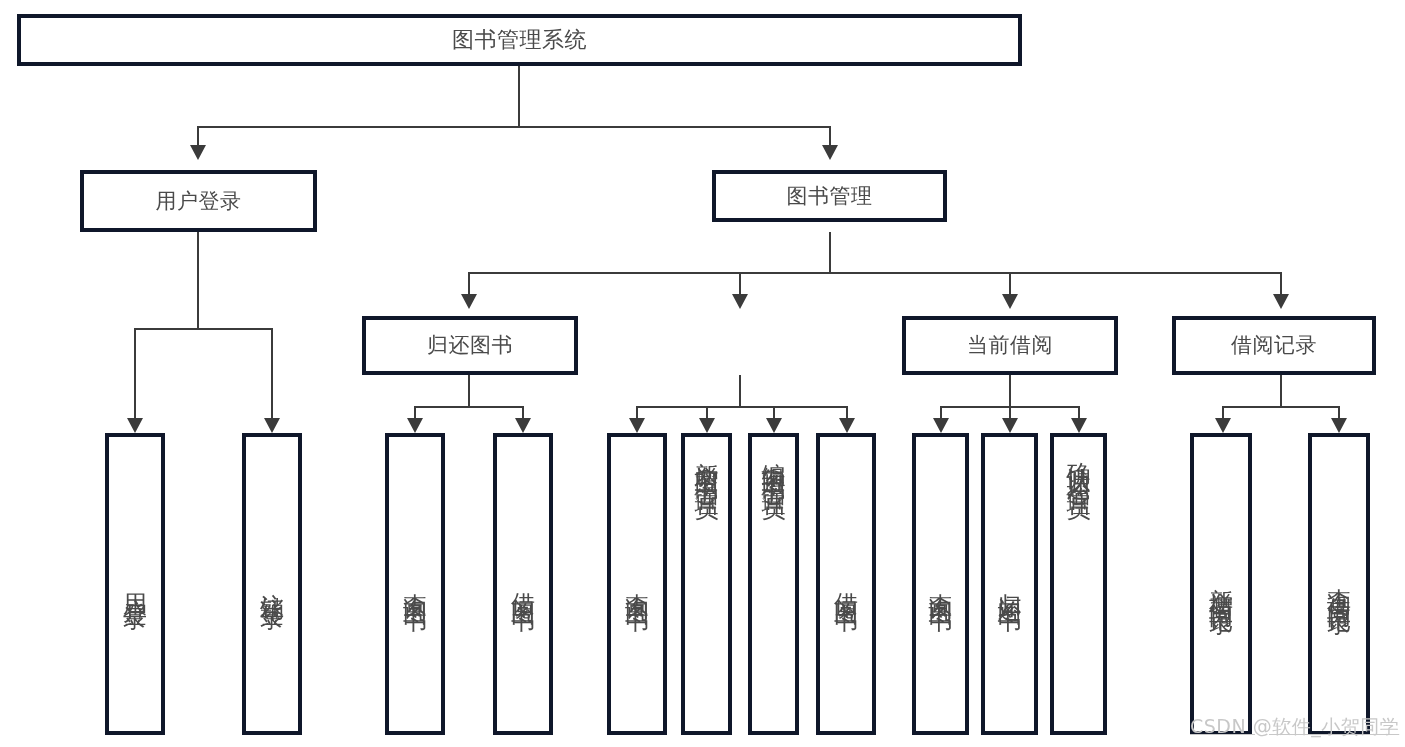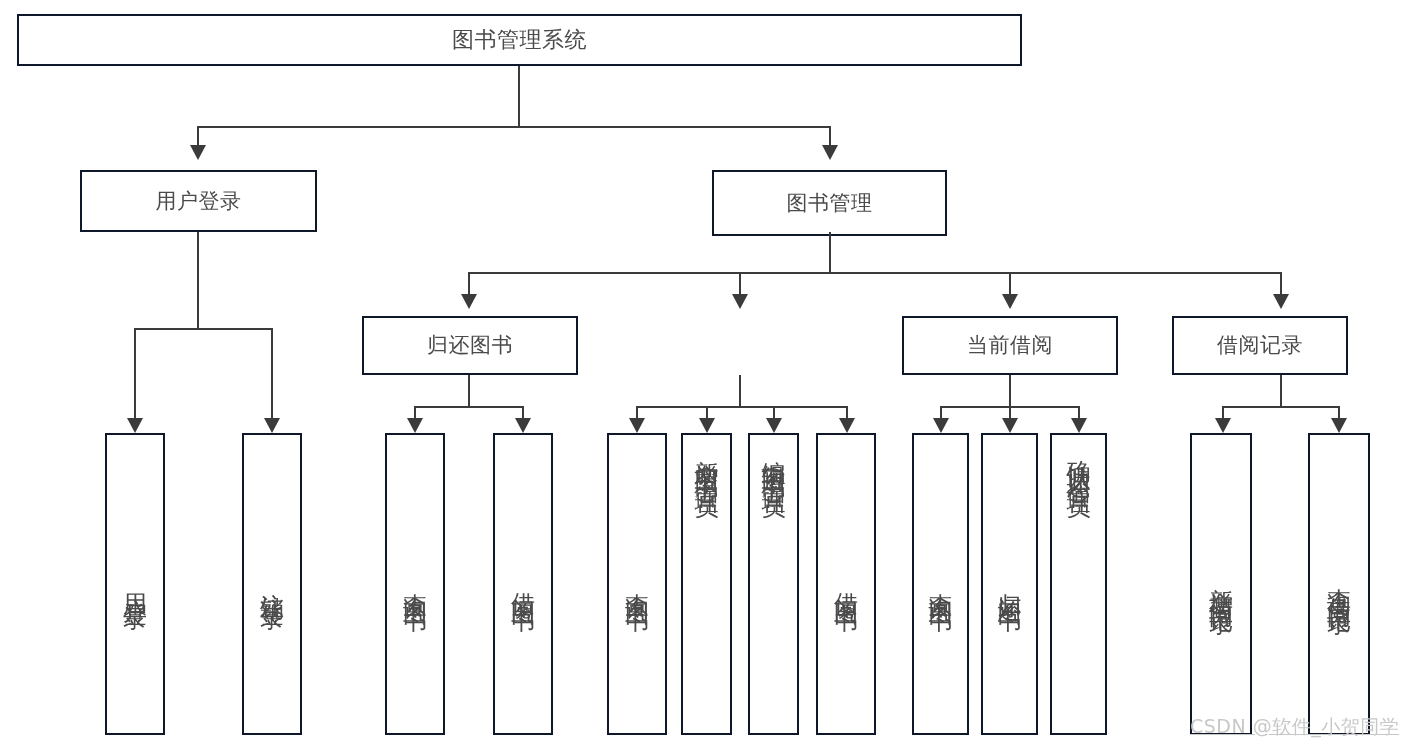--- a/index.html
+++ b/index.html
@@ -18,21 +18,21 @@
     height: 747px;
     background: #ffffff;
     overflow: hidden;
   }
 
   
   .node {
     position: absolute;
     box-sizing: border-box;
     background: #ffffff;
-    border: 2px solid #0f172a;
+    border: 4px solid #0f172a;
     display: flex;
     align-items: center;
     justify-content: center;
   }
   .node .label {
     color: #4a4a4a;
     line-height: 1.18;
     white-space: pre;
     text-align: center;
   }
@@ -107,21 +107,21 @@
   <div class="hline" style="left:197px; top:126px; width:633px;"></div>
   <div class="vline" style="left:197px; top:126px; height:19px;"></div>
   <div class="arrow" style="left:190px; top:145px;"></div>
   <div class="vline" style="left:829px; top:126px; height:19px;"></div>
   <div class="arrow" style="left:822px; top:145px;"></div>
 
   <div class="node horiz" style="left:80px; top:170px; width:237px; height:62px;">
     <span class="label">用户登录</span>
   </div>
 
-  <div class="node horiz" style="left:712px; top:170px; width:235px; height:66px;">
+  <div class="node horiz" style="left:712px; top:170px; width:235px; height:52px;">
     <span class="label">图书管理</span>
   </div>
 
   <div class="vline" style="left:197px; top:232px; height:96px;"></div>
   <div class="hline" style="left:134px; top:328px; width:139px;"></div>
   <div class="vline" style="left:134px; top:328px; height:90px;"></div>
   <div class="arrow" style="left:127px; top:418px;"></div>
   <div class="vline" style="left:271px; top:328px; height:90px;"></div>
   <div class="arrow" style="left:264px; top:418px;"></div>
 
@@ -135,21 +135,21 @@
   <div class="arrow" style="left:1002px; top:294px;"></div>
   <div class="vline" style="left:1280px; top:272px; height:22px;"></div>
   <div class="arrow" style="left:1273px; top:294px;"></div>
 
   <div class="node horiz" style="left:362px; top:316px; width:216px; height:59px;">
     <span class="label">归还图书</span>
   </div>
   <div class="node horiz" style="left:902px; top:316px; width:216px; height:59px;">
     <span class="label">当前借阅</span>
   </div>
-  <div class="node horiz" style="left:1172px; top:316px; width:176px; height:59px;">
+  <div class="node horiz" style="left:1172px; top:316px; width:204px; height:59px;">
     <span class="label">借阅记录</span>
   </div>
 
   <div class="vline" style="left:468px; top:375px; height:31px;"></div>
   <div class="hline" style="left:414px; top:406px; width:110px;"></div>
   <div class="vline" style="left:414px; top:406px; height:12px;"></div>
   <div class="arrow" style="left:407px; top:418px;"></div>
   <div class="vline" style="left:522px; top:406px; height:12px;"></div>
   <div class="arrow" style="left:515px; top:418px;"></div>
 

